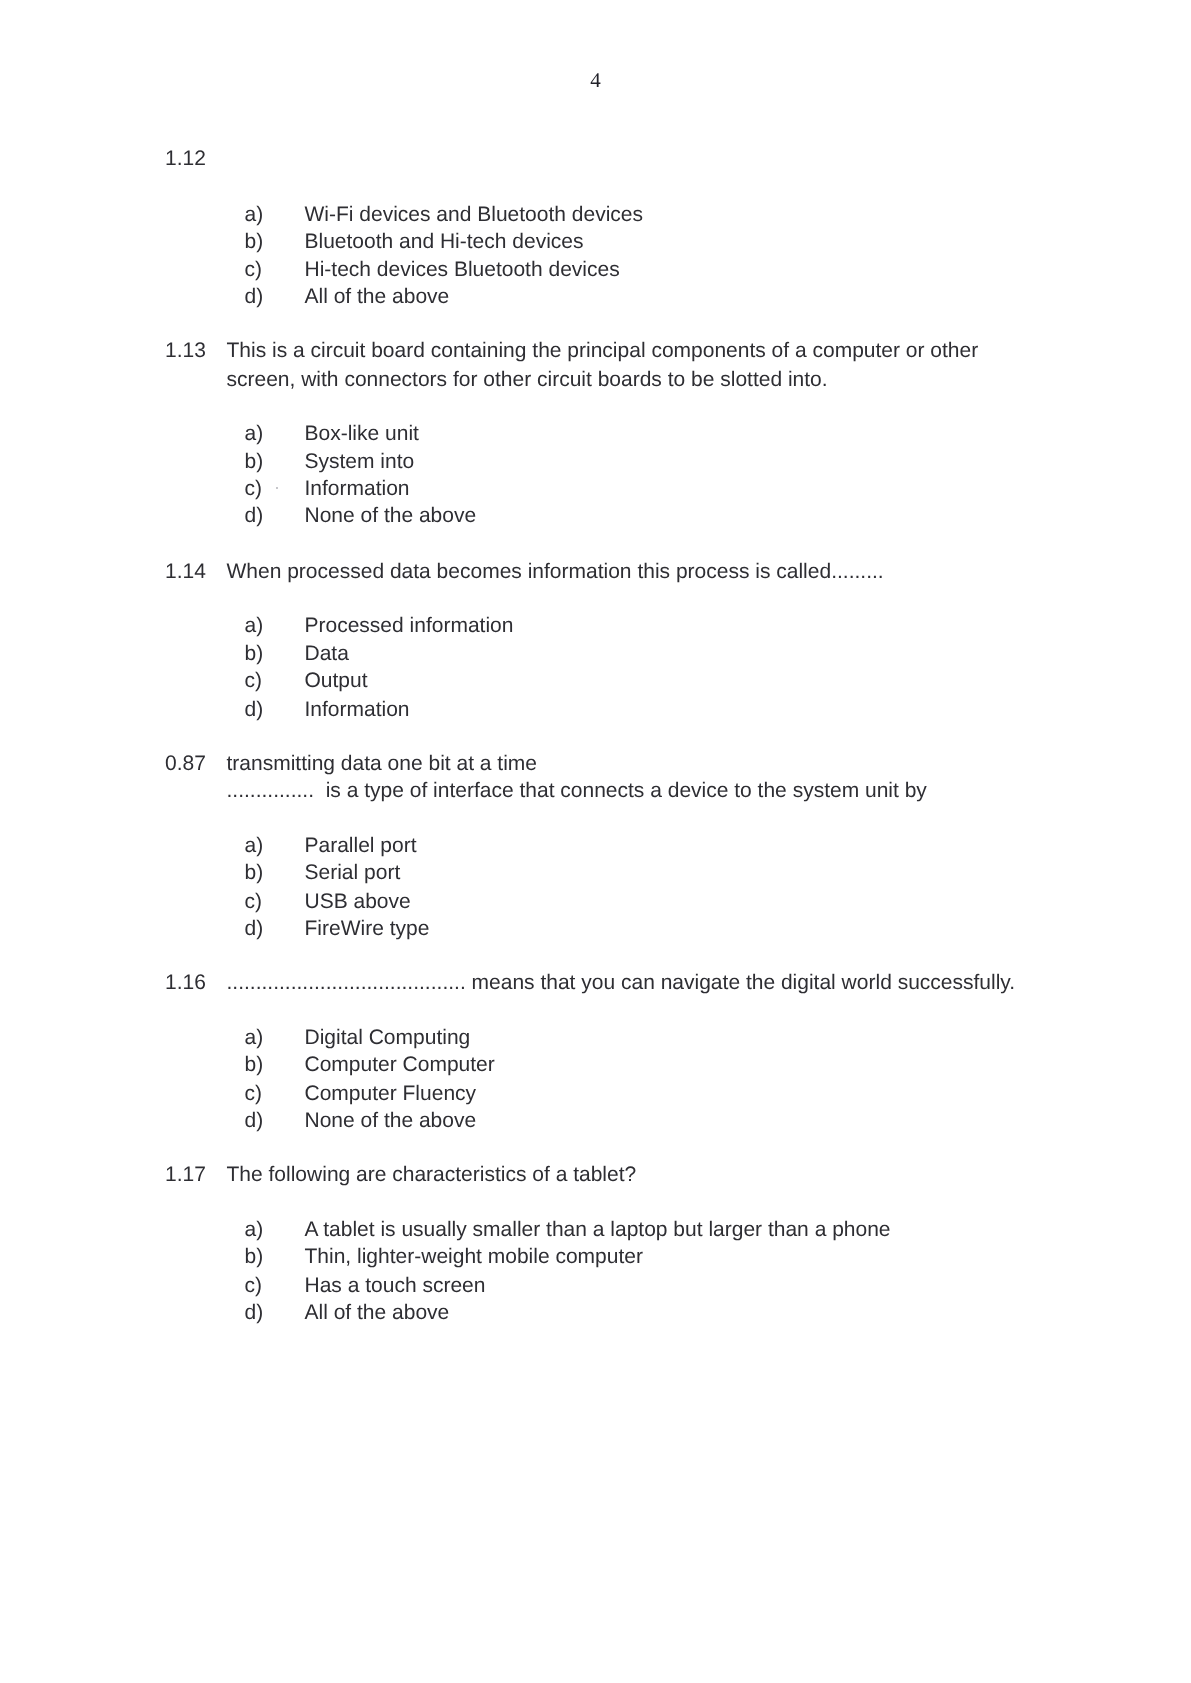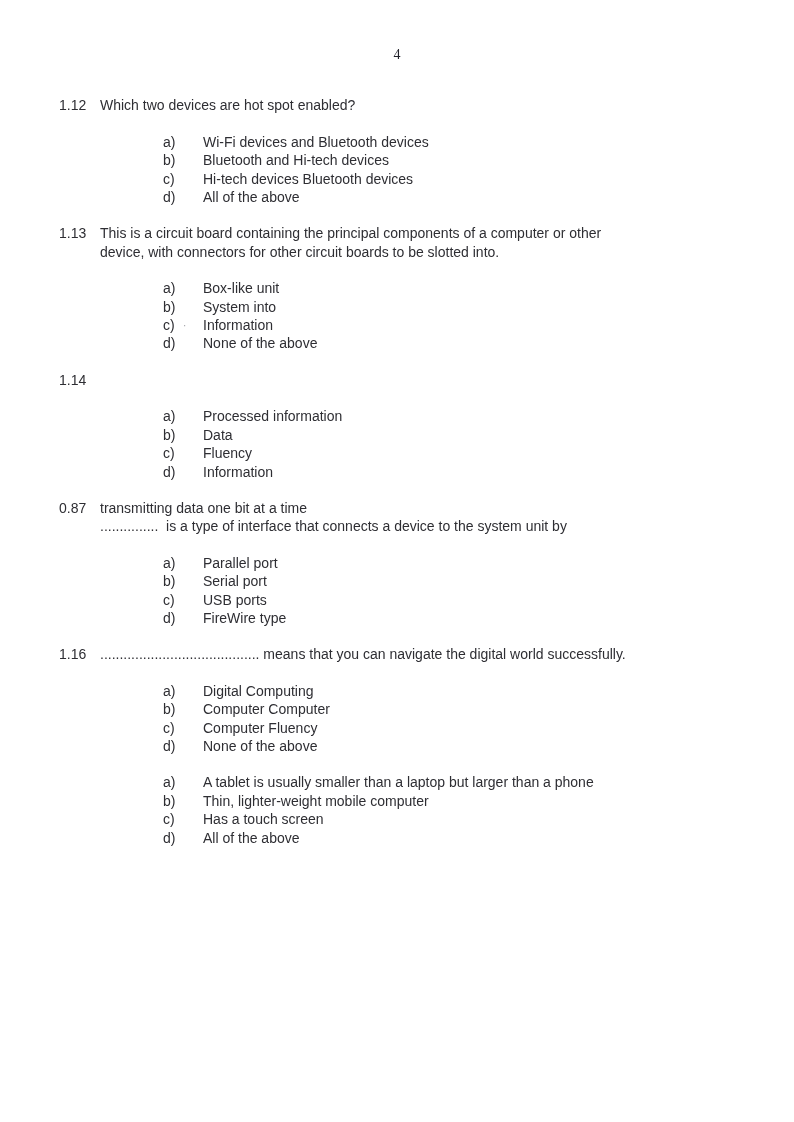--- a/index.html
+++ b/index.html
@@ -27,21 +27,21 @@
     color: #22222a;
     text-align: center;
     padding-top: 46px;
     margin-bottom: 32px;
   }
   .question {
     margin-bottom: 18px;
   }
   .q-row {
     display: flex;
-    padding-left: 59px;
+    padding-left: 110px;
   }
   .q-num {
     flex: 0 0 41px;
     width: 41px;
   }
   .q-text {
     flex: 1 1 auto;
   }
   .q-line {
     white-space: pre;
@@ -73,23 +73,20 @@
 </head>
 <body>
 
 <div class="page">
 
   <div class="page-number">4</div>
 
   <div class="question">
     <div class="q-row">
       <span class="q-num">1.12</span>
-      <div class="q-text">
-        <div class="q-line">Which two devices are hot spot enabled?</div>
-      </div>
     </div>
     <div class="options">
       <div class="option">
         <span class="opt-letter">a)</span>
         <span class="opt-text">Wi-Fi devices and Bluetooth devices</span>
       </div>
       <div class="option">
         <span class="opt-letter">b)</span>
         <span class="opt-text">Bluetooth and Hi-tech devices</span>
       </div>
@@ -102,21 +99,21 @@
         <span class="opt-text">All of the above</span>
       </div>
     </div>
   </div>
 
   <div class="question">
     <div class="q-row">
       <span class="q-num">1.13</span>
       <div class="q-text">
         <div class="q-line">This is a circuit board containing the principal components of a computer or other</div>
-        <div class="q-line">device, with connectors for other circuit boards to be slotted into.</div>
+        <div class="q-line">screen, with connectors for other circuit boards to be slotted into.</div>
       </div>
     </div>
     <div class="options">
       <div class="option">
         <span class="opt-letter">a)</span>
         <span class="opt-text">Box-like unit</span>
       </div>
       <div class="option">
         <span class="opt-letter">b)</span>
         <span class="opt-text">System into</span>
@@ -129,33 +126,36 @@
       <div class="option">
         <span class="opt-letter">d)</span>
         <span class="opt-text">None of the above</span>
       </div>
     </div>
   </div>
 
   <div class="question">
     <div class="q-row">
       <span class="q-num">1.14</span>
+      <div class="q-text">
+        <div class="q-line">When processed data becomes information this process is called.........</div>
+      </div>
     </div>
     <div class="options">
       <div class="option">
         <span class="opt-letter">a)</span>
         <span class="opt-text">Processed information</span>
       </div>
       <div class="option">
         <span class="opt-letter">b)</span>
         <span class="opt-text">Data</span>
       </div>
       <div class="option">
         <span class="opt-letter">c)</span>
-        <span class="opt-text">Fluency</span>
+        <span class="opt-text">Output</span>
       </div>
       <div class="option">
         <span class="opt-letter">d)</span>
         <span class="opt-text">Information</span>
       </div>
     </div>
   </div>
 
   <div class="question">
     <div class="q-row">
@@ -169,21 +169,21 @@
       <div class="option">
         <span class="opt-letter">a)</span>
         <span class="opt-text">Parallel port</span>
       </div>
       <div class="option">
         <span class="opt-letter">b)</span>
         <span class="opt-text">Serial port</span>
       </div>
       <div class="option">
         <span class="opt-letter">c)</span>
-        <span class="opt-text">USB ports</span>
+        <span class="opt-text">USB above</span>
       </div>
       <div class="option">
         <span class="opt-letter">d)</span>
         <span class="opt-text">FireWire type</span>
       </div>
     </div>
   </div>
 
   <div class="question">
     <div class="q-row">
@@ -206,20 +206,26 @@
         <span class="opt-text">Computer Fluency</span>
       </div>
       <div class="option">
         <span class="opt-letter">d)</span>
         <span class="opt-text">None of the above</span>
       </div>
     </div>
   </div>
 
   <div class="question">
+    <div class="q-row">
+      <span class="q-num">1.17</span>
+      <div class="q-text">
+        <div class="q-line">The following are characteristics of a tablet?</div>
+      </div>
+    </div>
     <div class="options">
       <div class="option">
         <span class="opt-letter">a)</span>
         <span class="opt-text">A tablet is usually smaller than a laptop but larger than a phone</span>
       </div>
       <div class="option">
         <span class="opt-letter">b)</span>
         <span class="opt-text">Thin, lighter-weight mobile computer</span>
       </div>
       <div class="option">

